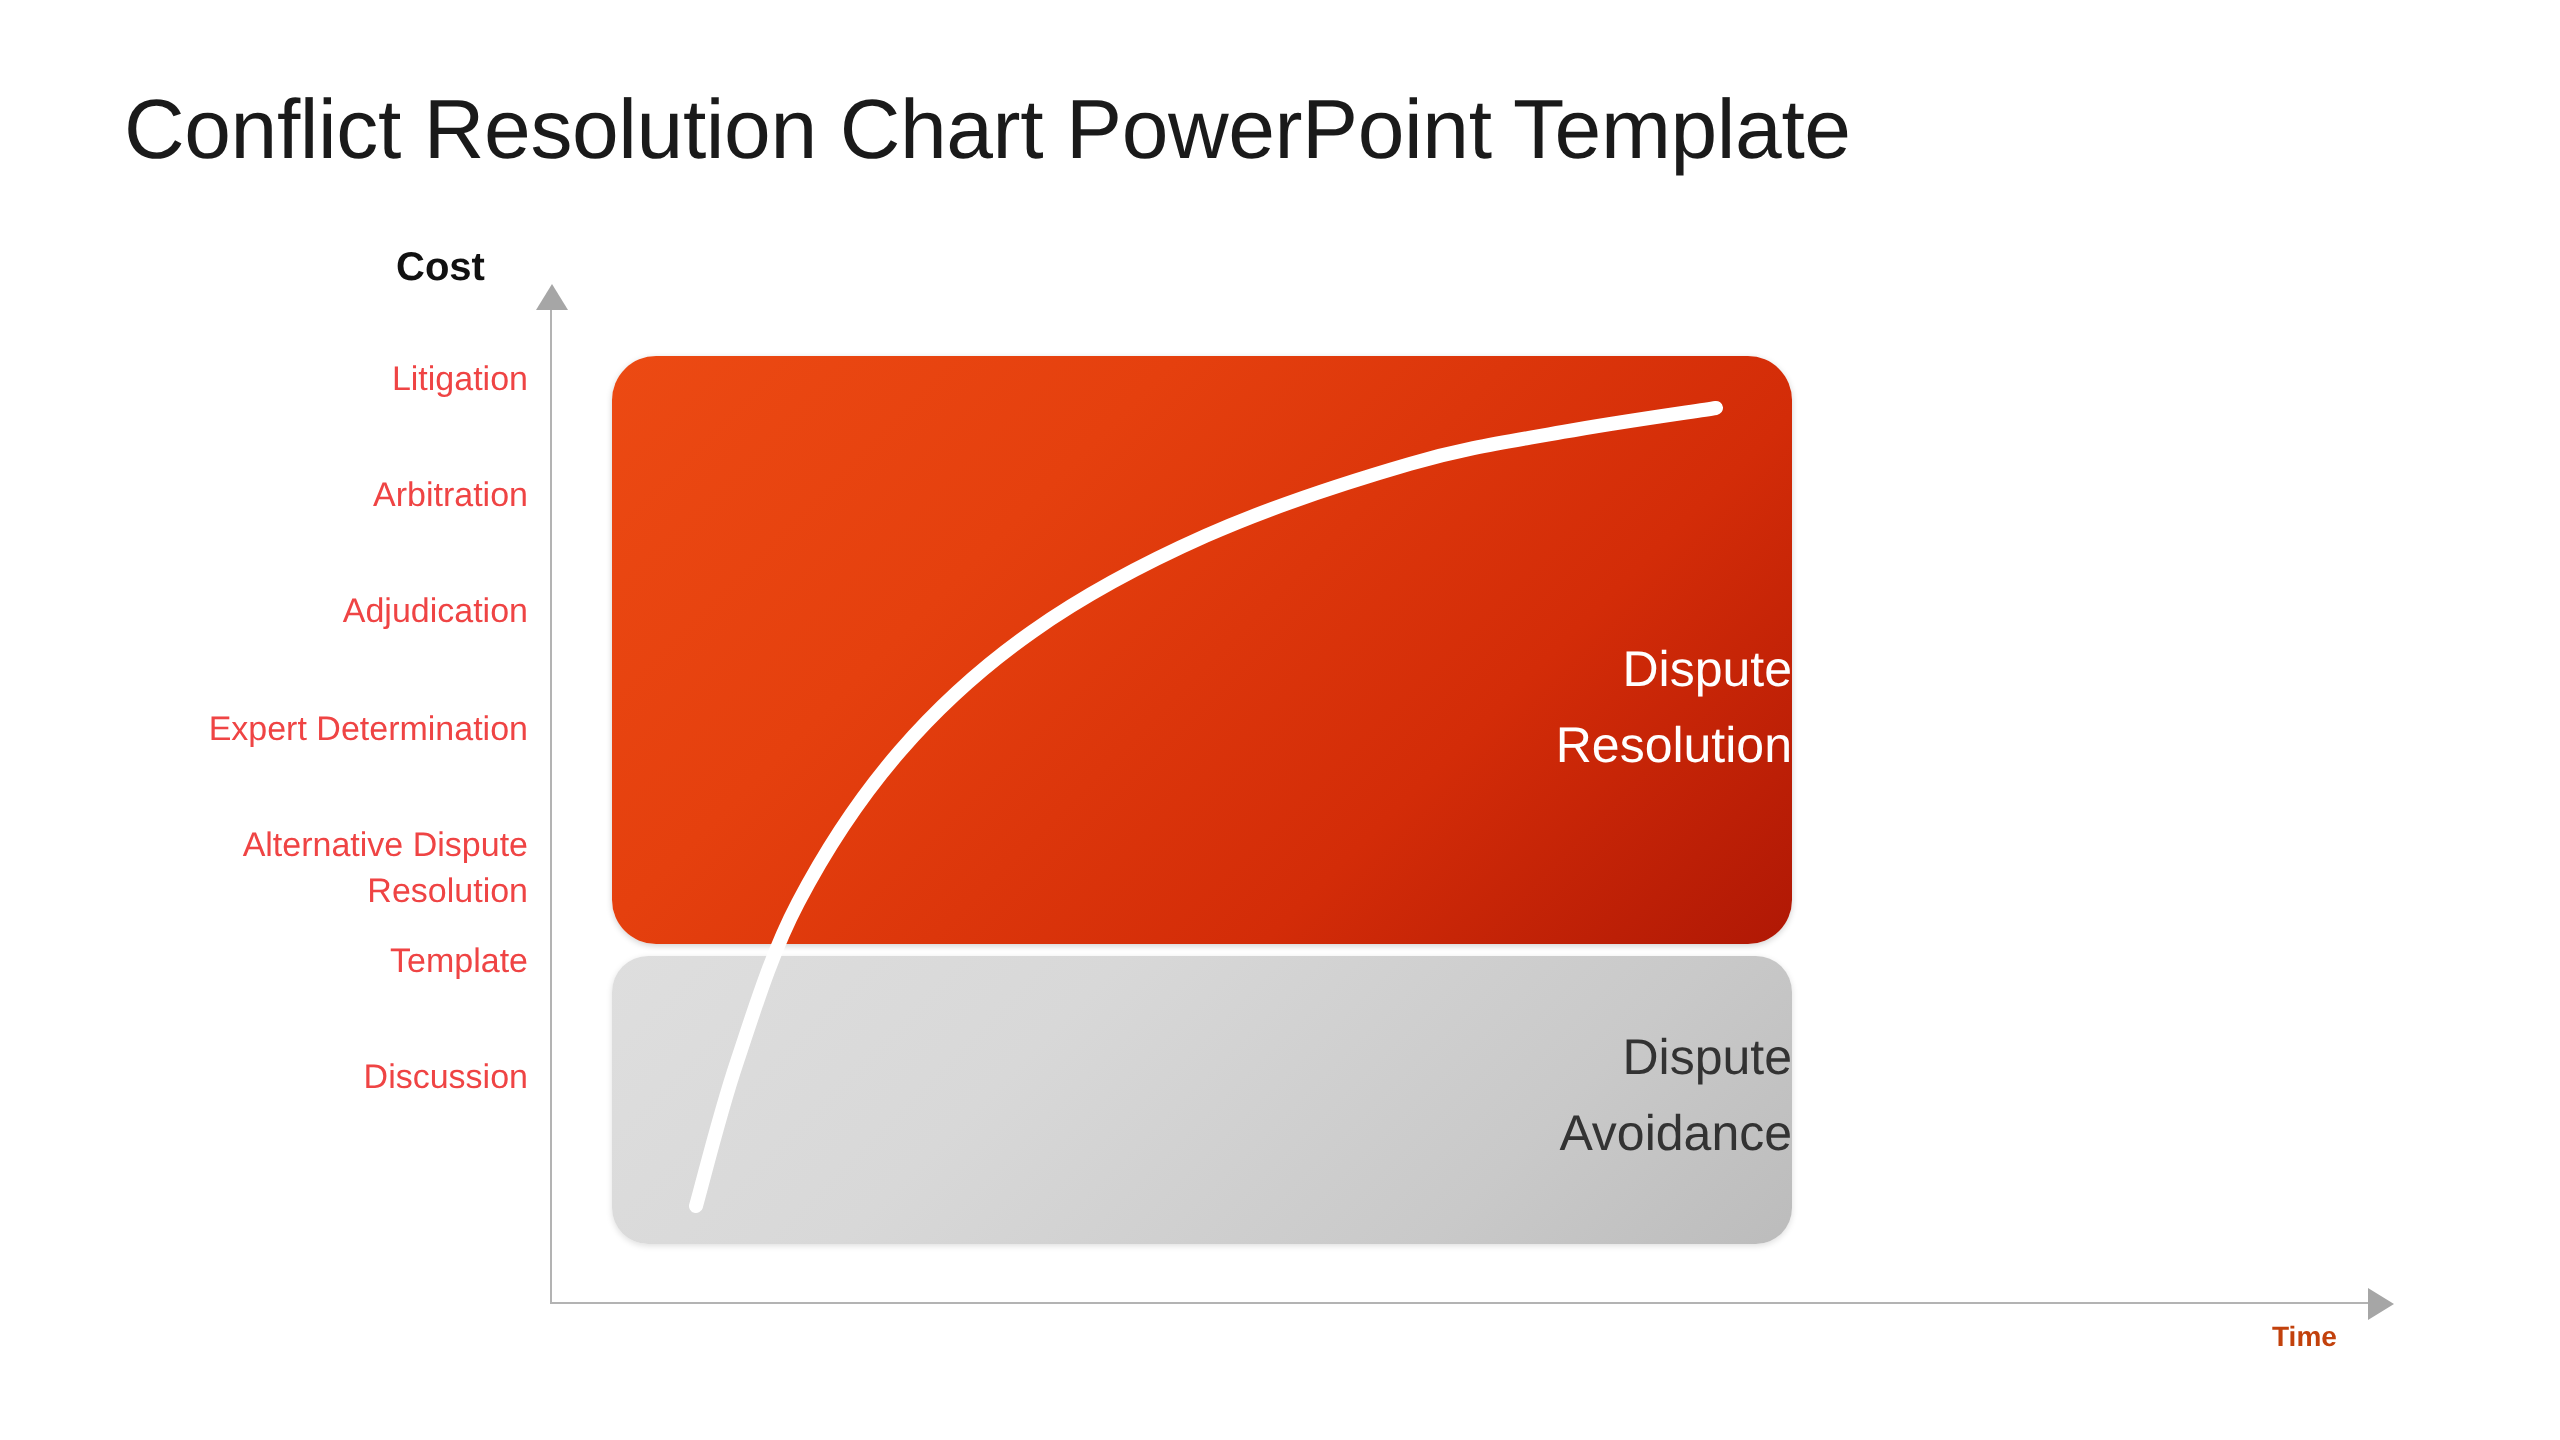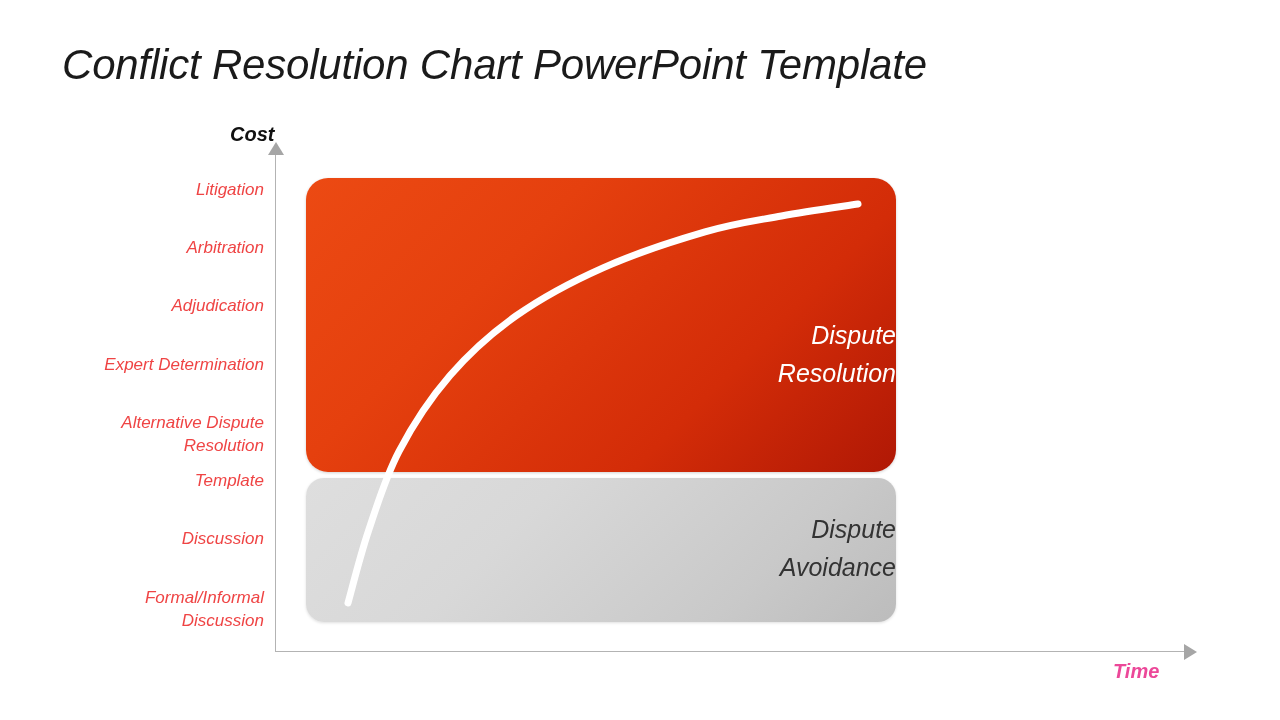--- a/index.html
+++ b/index.html
@@ -11,21 +11,20 @@
     height: 720px;
     background: #ffffff;
     font-family: "Liberation Sans", sans-serif;
     overflow: hidden;
   }
   #slide {
     position: relative;
     width: 1280px;
     height: 720px;
     background: #ffffff;
-    font-style: italic;
   }
 
   
   #slide-title {
     position: absolute;
     left: 62px;
     top: 41px;
     font-size: 42px;
     font-weight: 400;
     color: #1a1a1a;
@@ -67,33 +66,33 @@
     width: 0;
     height: 0;
     border-top: 8px solid transparent;
     border-bottom: 8px solid transparent;
     border-left: 13px solid #a6a6a6;
   }
 
   
   #cost-axis-title {
     position: absolute;
-    left: 230px;
+    left: 198px;
     top: 123px;
     font-size: 20px;
     font-weight: bold;
     color: #111111;
   }
   #time-axis-title {
     position: absolute;
-    left: 1113px;
+    left: 1136px;
     top: 660px;
-    font-size: 20px;
+    font-size: 14px;
     font-weight: bold;
-    color: #ec4899;
+    color: #c2410c;
   }
 
   
   .y-label {
     position: absolute;
     right: 1016px; 
     text-align: right;
     font-size: 17px;
     line-height: 23px;
     color: #ef4444;
@@ -166,22 +165,20 @@
   <div id="time-axis-title">Time</div>
 
   <div class="y-label" style="top:178px;">Litigation</div>
   <div class="y-label" style="top:236px;">Arbitration</div>
   <div class="y-label" style="top:294px;">Adjudication</div>
   <div class="y-label" style="top:353px;">Expert Determination</div>
   <div class="y-label" style="top:411px;">Alternative Dispute
 Resolution</div>
   <div class="y-label" style="top:469px;">Template</div>
   <div class="y-label" style="top:527px;">Discussion</div>
-  <div class="y-label" style="top:586px;">Formal/Informal
-Discussion</div>
 
   <div id="box-dispute-resolution">
     <div class="box-label" id="label-dispute-resolution">Dispute
 Resolution</div>
   </div>
 
   <div id="box-dispute-avoidance">
     <div class="box-label" id="label-dispute-avoidance">Dispute
 Avoidance</div>
   </div>

